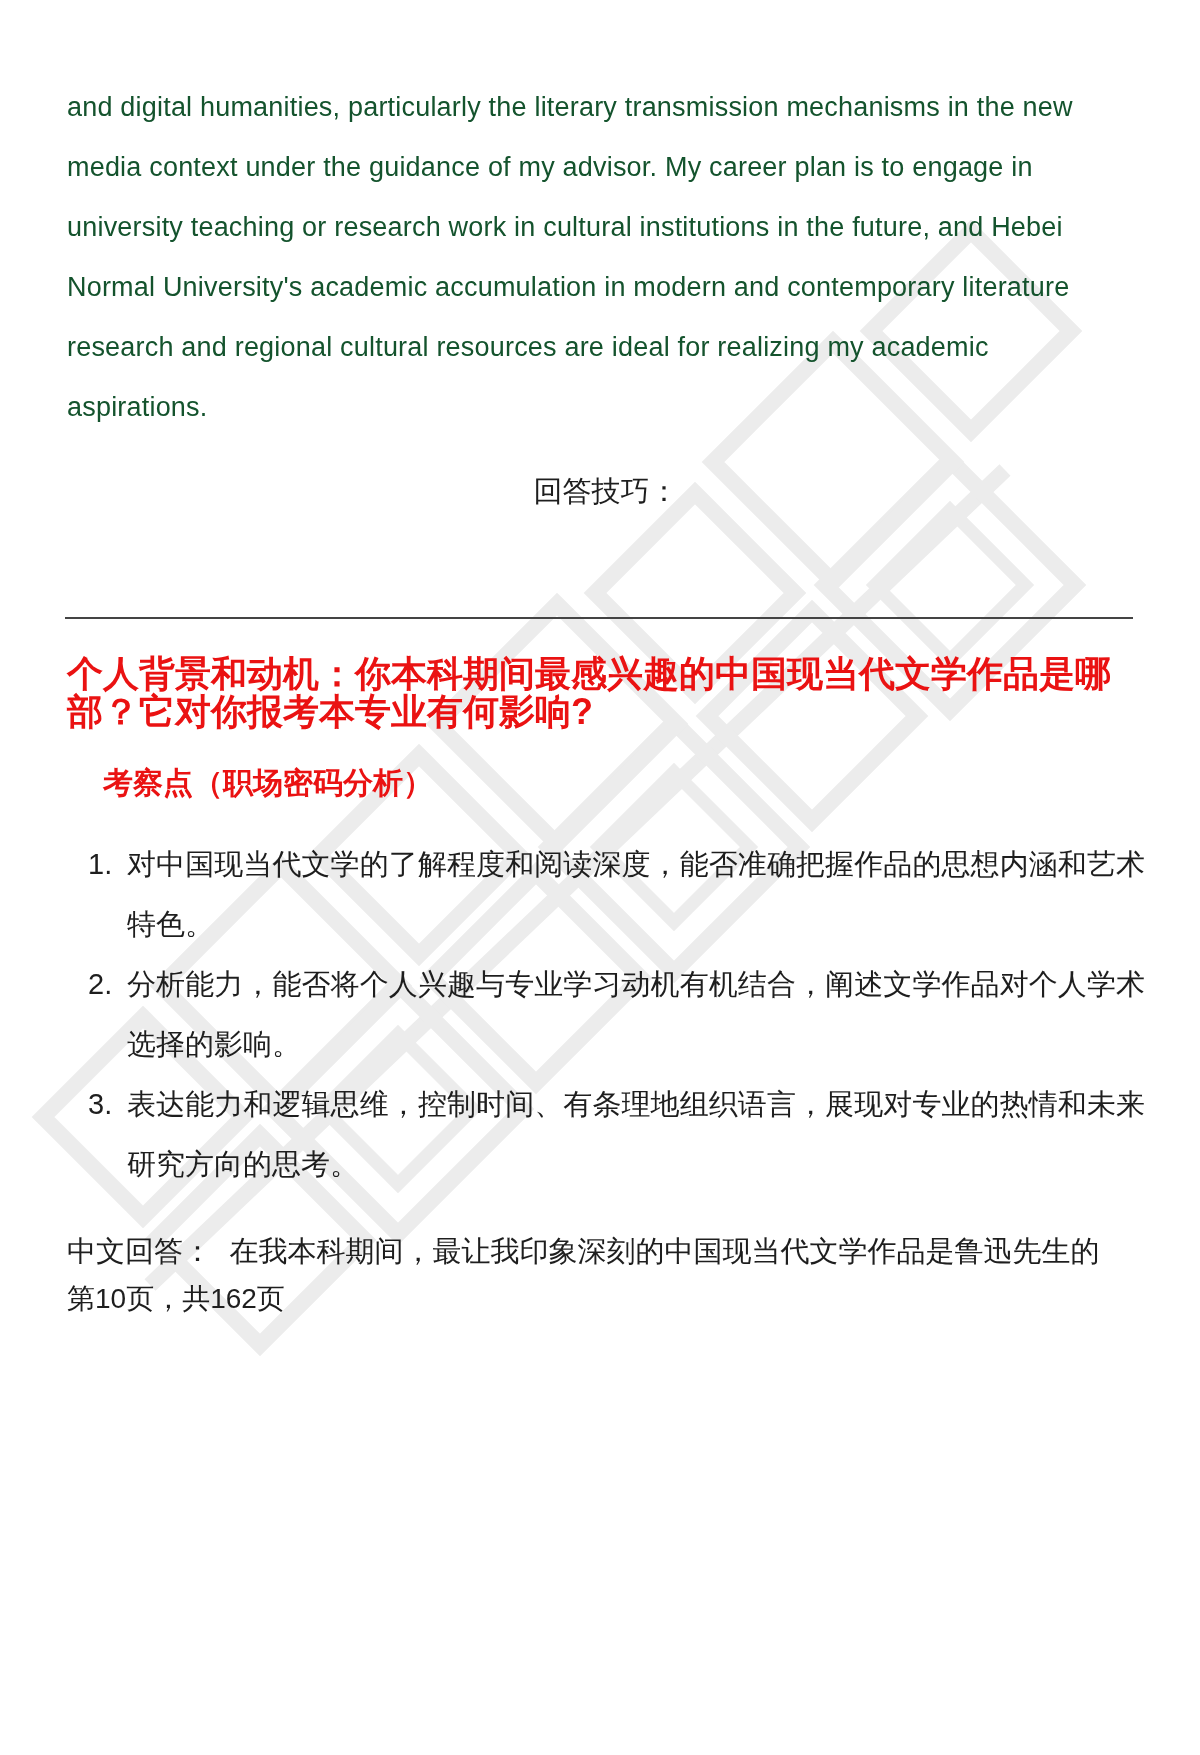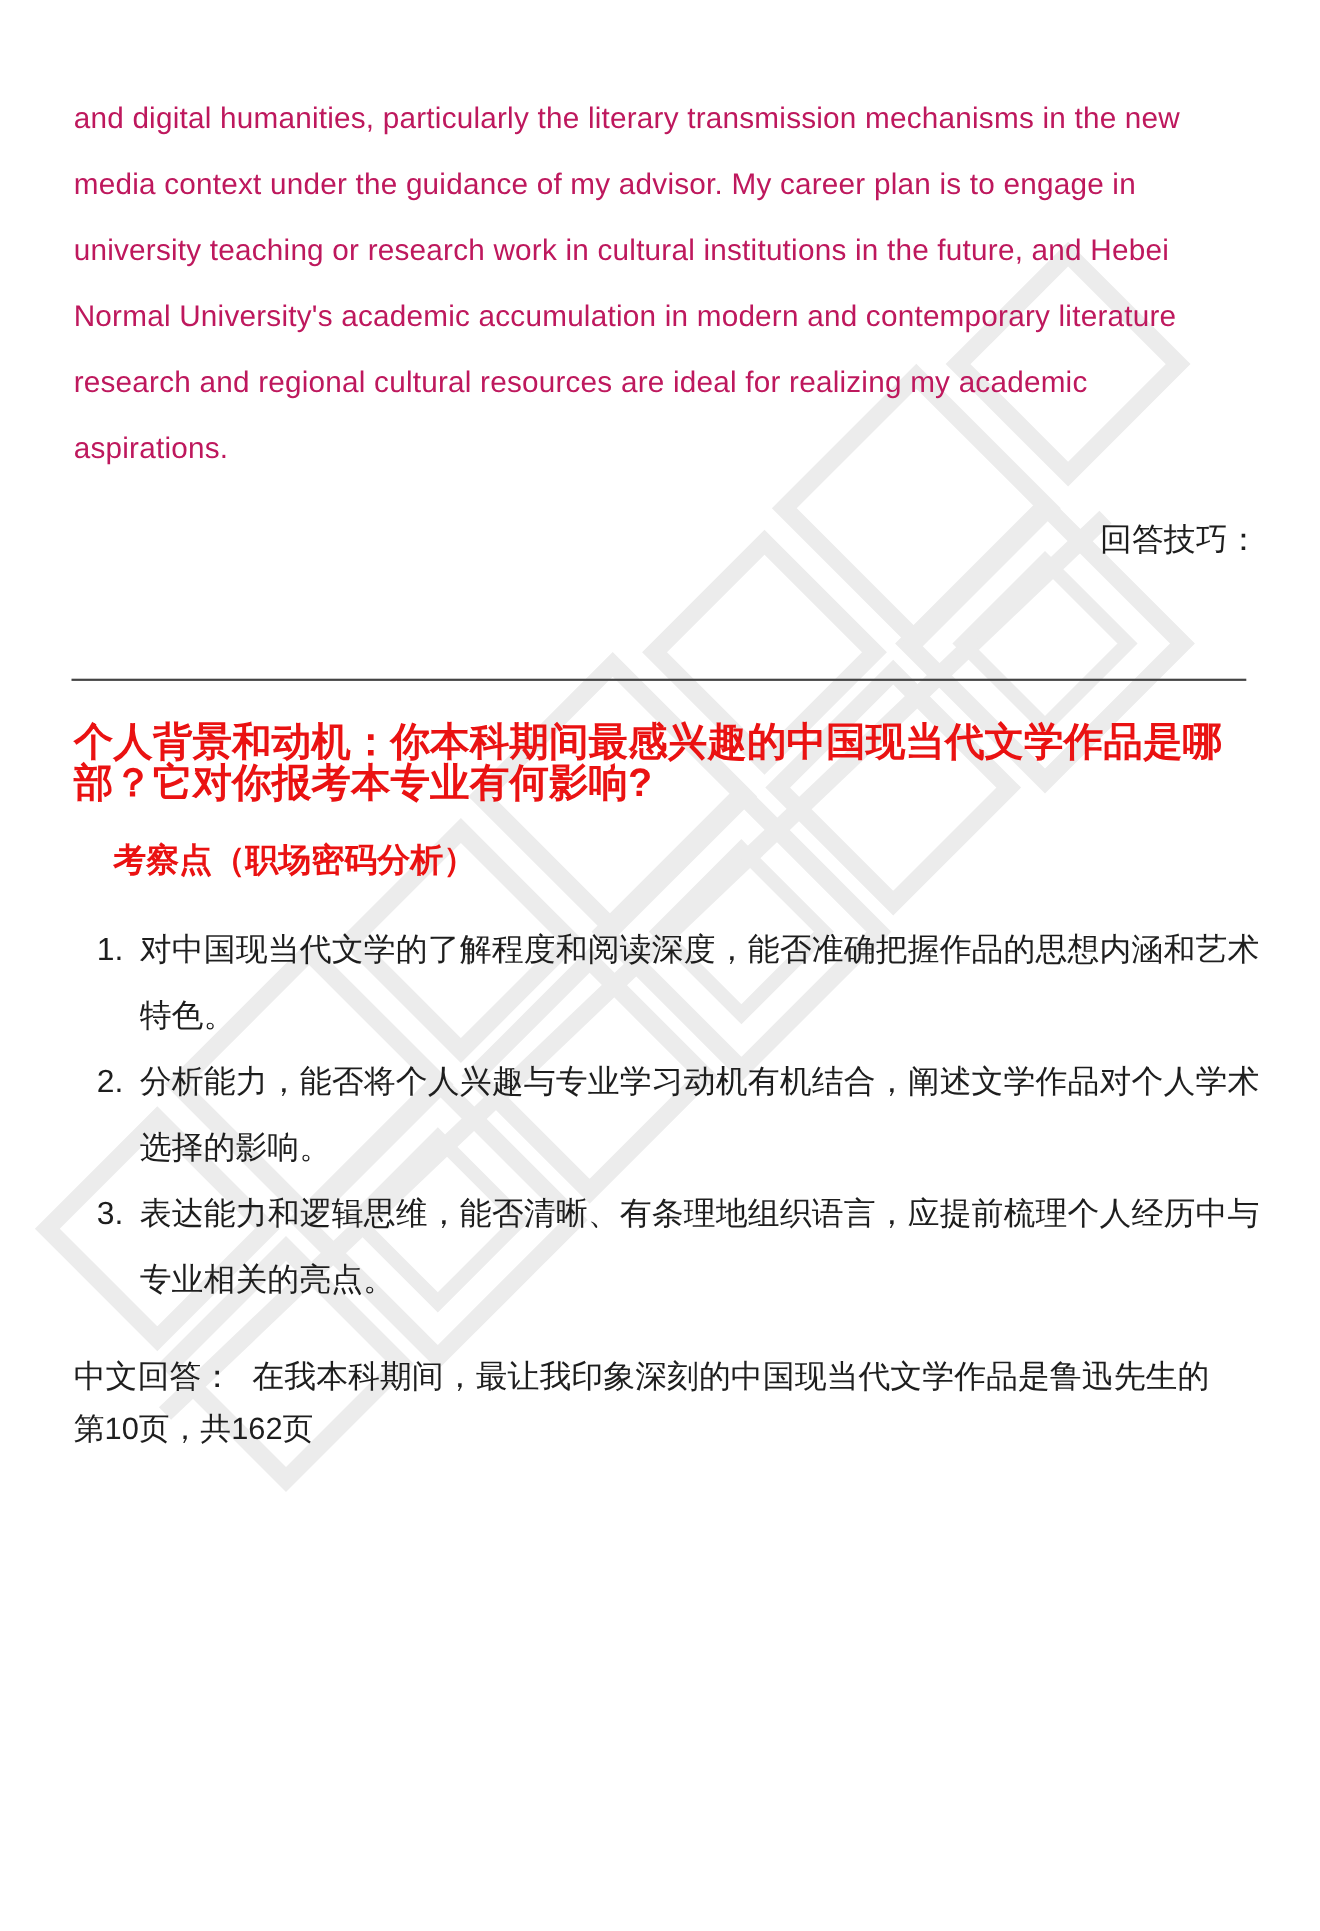--- a/index.html
+++ b/index.html
@@ -15,28 +15,28 @@
     position:absolute; left:0; top:0; width:1200px; height:1755px;
     z-index:0; pointer-events:none;
   }
   .content {
     position:absolute; left:67px; top:0; width:1078px;
     z-index:1; padding-top:50px;
   }
   .en-para {
     width:1012px;
     font-size:27px; line-height:60px;
-    color:#be185d; text-align:left;
+    color:#14532d; text-align:left;
     letter-spacing:0.2px;
   }
   .tips-block {
     margin-top:27px;
     font-size:29px; line-height:55px; color:#1e1e1e;
   }
-  .tips-label { text-align:right; }
+  .tips-label { text-align:center; }
   .tips-para { text-align:justify; }
   .divider {
     margin-top:98px; margin-left:-2px;
     width:1068px; height:2px;
     background:#444444;
   }
   .question-heading {
     margin-top:36px;
     font-size:36px; font-weight:bold; line-height:38px;
   }
@@ -112,21 +112,21 @@
       <div class="point-item">
         <span class="point-number">1.</span>
         <span>对中国现当代文学的了解程度和阅读深度，能否准确把握作品的思想内涵和艺术特色。</span>
       </div>
       <div class="point-item">
         <span class="point-number">2.</span>
         <span>分析能力，能否将个人兴趣与专业学习动机有机结合，阐述文学作品对个人学术选择的影响。</span>
       </div>
       <div class="point-item">
         <span class="point-number">3.</span>
-        <span>表达能力和逻辑思维，能否清晰、有条理地组织语言，应提前梳理个人经历中与专业相关的亮点。</span>
+        <span>表达能力和逻辑思维，控制时间、有条理地组织语言，展现对专业的热情和未来研究方向的思考。</span>
       </div>
     </div>
 
     <div class="cn-answer">中文回答： 在我本科期间，最让我印象深刻的中国现当代文学作品是鲁迅先生的</div>
 
     <div class="page-footer">第10页，共162页</div>
 
   </div>
 </div>
 

